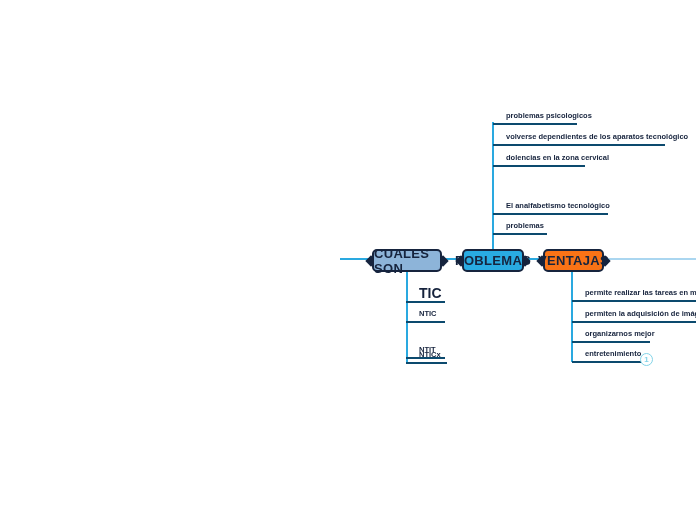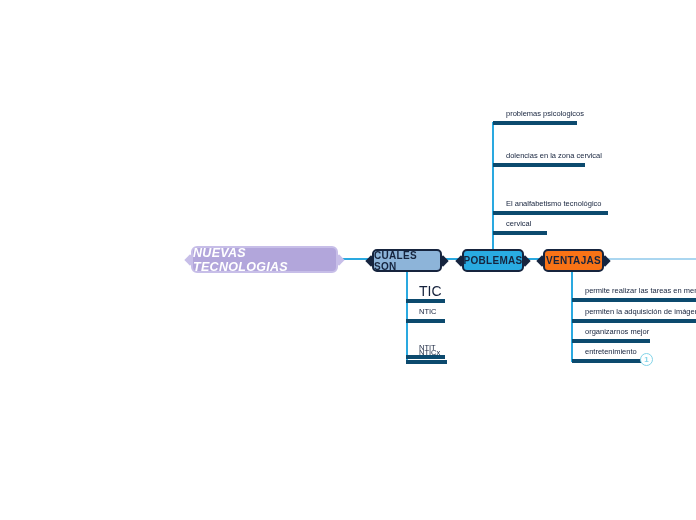--- a/index.html
+++ b/index.html
@@ -29,36 +29,36 @@
     box-sizing:border-box;
   }
   #root-node{left:191px;top:246px;width:147px;height:27px;}
   #root-node .body{
     background:#b2a6db;border:2px solid #c7bee8;border-radius:6px;
     color:#ffffff;font-style:italic;font-size:12.5px;letter-spacing:.3px;
   }
   #root-node .diamond{background:#c7bee8;}
   .child .body{
     border:2px solid #16243e;border-radius:5px;
-    color:#16243e;font-size:10px;letter-spacing:.3px;
+    color:#16243e;font-size:13px;letter-spacing:.3px;
   }
   .child .diamond{background:#16243e;}
   #node-cuales{left:372px;top:249px;width:70px;height:23px;}
   #node-cuales .body{background:#8db4d9;}
   #node-poblemas{left:462px;top:249px;width:62px;height:23px;}
   #node-poblemas .body{background:#29abe2;}
   #node-ventajas{left:543px;top:249px;width:61px;height:23px;}
   #node-ventajas .body{background:#f97316;}
   
   .item{
     position:absolute;box-sizing:border-box;
     display:flex;align-items:flex-end;
     padding:0 2px 3px 13px;
-    border-bottom:4px solid #0c4a6e;
-    font-weight:normal;font-size:7.5px;line-height:9px;color:#15223c;
+    border-bottom:2px solid #0c4a6e;
+    font-weight:bold;font-size:7.5px;line-height:9px;color:#15223c;
     white-space:nowrap;overflow:visible;z-index:2;
   }
   .item.wrap{white-space:normal;}
   .item.big{font-size:14px;}
   
   #p1{left:493px;top:110px;width:84px;height:15px;}
   #p2{left:493px;top:131px;width:172px;height:15px;}
   #p3{left:493px;top:152px;width:92px;height:15px;}
   #p4{left:493px;top:171px;width:196px;height:23px;}
   #p5{left:493px;top:200px;width:115px;height:15px;}
@@ -98,48 +98,44 @@
 
   <div class="line hline" id="conn-root-cuales"></div>
   <div class="line hline" id="conn-cuales-poblemas"></div>
   <div class="line hline" id="conn-poblemas-ventajas"></div>
   <div class="line hline faded" id="conn-ventajas-edge"></div>
 
   <div class="line vline" id="trunk-poblemas"></div>
   <div class="line vline" id="trunk-cuales"></div>
   <div class="line vline" id="trunk-ventajas"></div>
 
-  <div class="node" id="root-node">
-    <span class="diamond left"></span>
-    <span class="diamond right"></span>
-    <span class="body">NUEVAS TECNOLOGIAS</span>
-  </div>
 
   <div class="node child" id="node-cuales">
     <span class="diamond left"></span>
     <span class="diamond right"></span>
     <span class="body">CUALES SON</span>
   </div>
 
   <div class="node child" id="node-poblemas">
     <span class="diamond left"></span>
     <span class="diamond right"></span>
     <span class="body">POBLEMAS</span>
   </div>
 
   <div class="node child" id="node-ventajas">
     <span class="diamond left"></span>
     <span class="diamond right"></span>
     <span class="body">VENTAJAS</span>
   </div>
 
   <div class="item" id="p1">problemas psicologicos</div>
+  <div class="item" id="p2">volverse dependientes de los aparatos tecnológico</div>
   <div class="item" id="p3">dolencias en la zona cervical</div>
   <div class="item" id="p5">El analfabetismo tecnológico</div>
-  <div class="item" id="p6">cervical</div>
+  <div class="item" id="p6">problemas</div>
 
   <div class="item big" id="c1">TIC</div>
   <div class="item" id="c2">NTIC</div>
   <div class="item" id="c3">NTIT</div>
   <div class="item" id="c4">NTICx</div>
 
   <div class="item" id="v1">permite realizar las tareas en meno</div>
   <div class="item" id="v2">permiten la adquisición de imágene</div>
   <div class="item" id="v3">organizarnos mejor</div>
   <div class="item" id="v4">entretenimiento</div>

